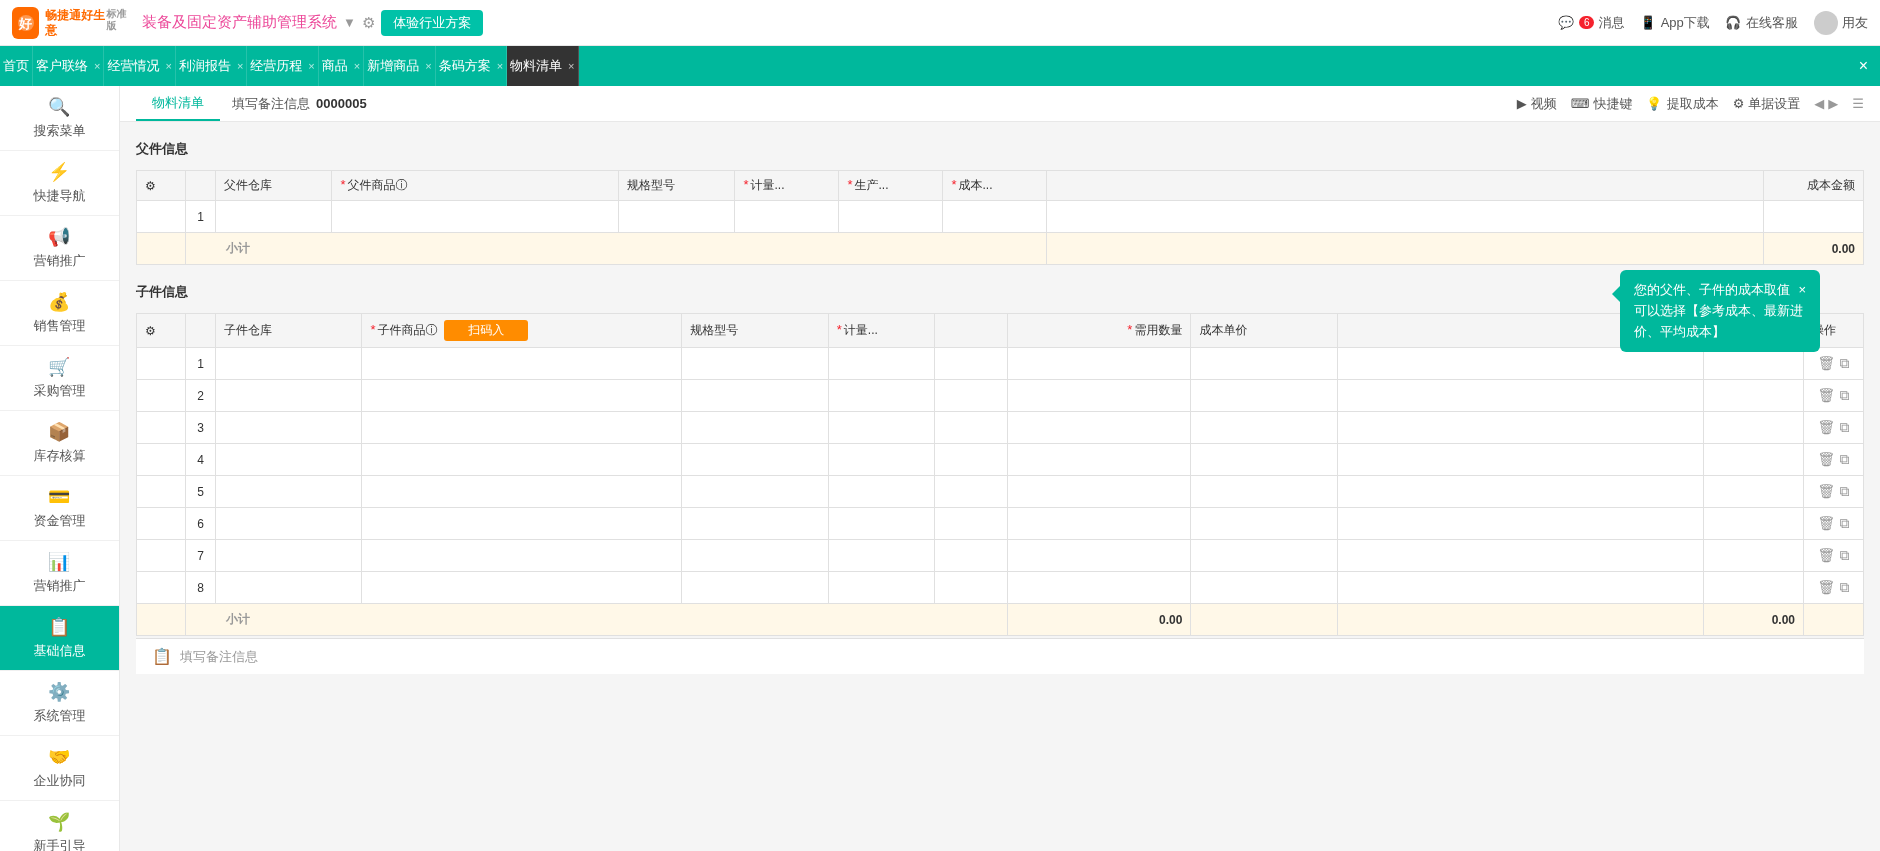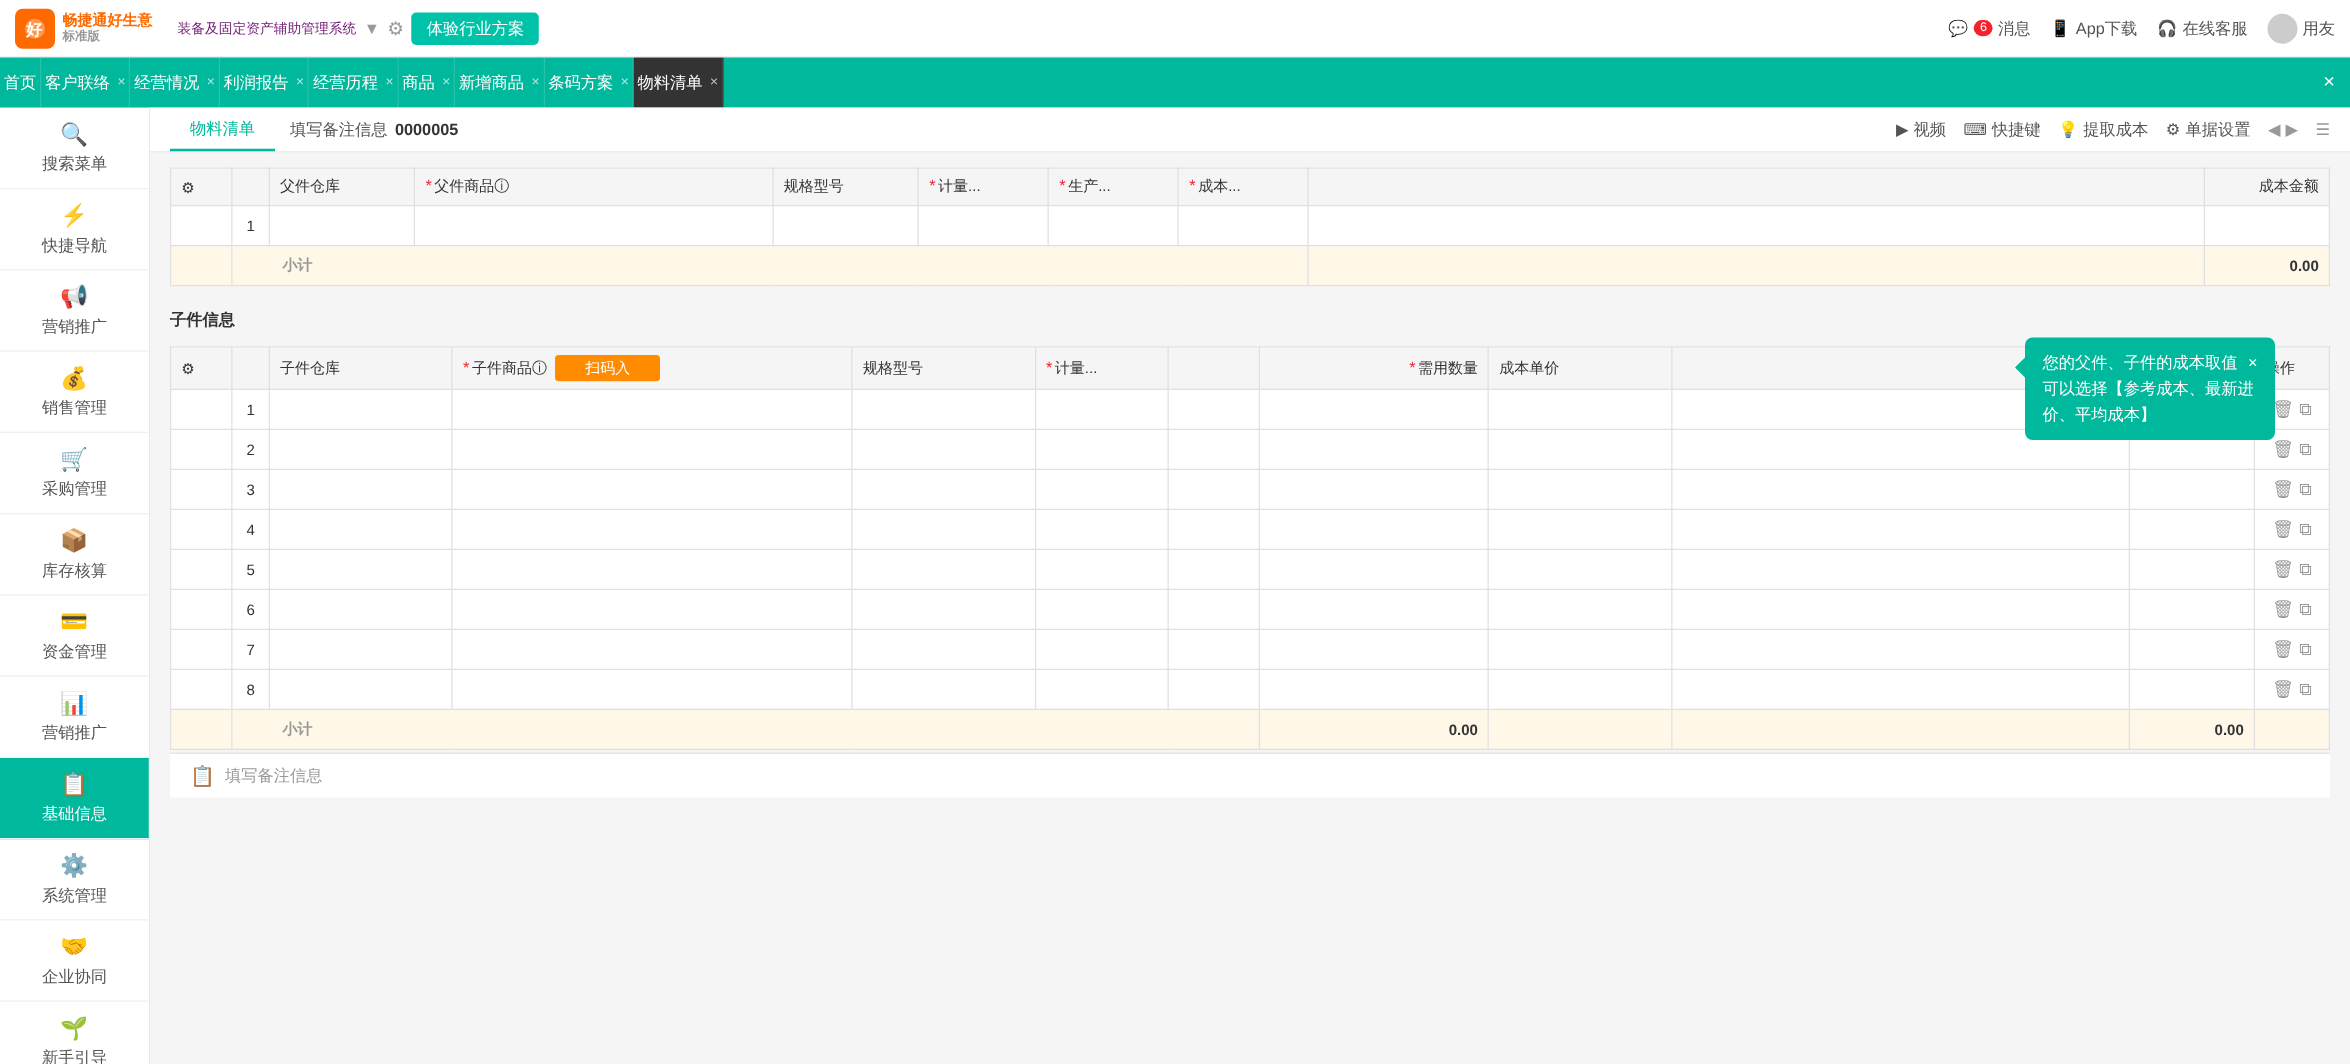--- a/index.html
+++ b/index.html
@@ -136,28 +136,28 @@
 <body>
 
 <div class="top-header">
   <div class="logo-area">
     <div class="logo-icon">
       <svg viewBox="0 0 20 20" fill="white">
           <circle cx="10" cy="10" r="8" fill="white" opacity="0.3"></circle>
           <text x="3" y="15" font-size="11" fill="white">好</text>
         </svg>
     </div>
-    <div style="display:flex;flex-direction:column;line-height:1.2;">
+    <div style="display:flex;flex-direction:row;line-height:1.2;">
       <span style="font-size:12px;color:#ff6a00;font-weight:bold;">畅捷通好生意</span>
       <span style="font-size:10px;color:#999;">标准版</span>
     </div>
   </div>
 
   <div class="system-title-area">
-    <span style="color:#701a75;font-size:11px;">装备及固定资产辅助管理系统</span>
+    <span style="color:#ec4899;font-size:15px;">装备及固定资产辅助管理系统</span>
     <span style="color:#999;cursor:pointer;">▼</span>
     <span style="color:#999;cursor:pointer;font-size:15px;">⚙</span>
     <button class="trial-btn">体验行业方案</button>
   </div>
 
   <div class="header-right">
     <div class="header-right-item">
       <span>💬</span>
       <span style="background:#f5222d;color:#fff;border-radius:8px;font-size:10px;padding:1px 5px;">6</span>
       <span>消息</span>
@@ -304,20 +304,23 @@
       </div>
     </div>
 
     <div class="page-content relative-pos">
 
       <div class="tooltip-box">
         <span class="tooltip-close">×</span>
         <span>您的父件、子件的成本取值可以选择【参考成本、最新进价、平均成本】</span>
       </div>
 
+      <div class="section-header">
+        <span>父件信息</span>
+      </div>
 
       <table class="data-table">
         <thead>
           <tr>
             <th class="th-gear">⚙</th>
             <th style="width:30px;"></th>
             <th>父件仓库</th>
             <th style="min-width:160px;"><span class="required-star">*</span>父件商品ⓘ</th>
             <th>规格型号</th>
             <th><span class="required-star">*</span>计量...</th>

